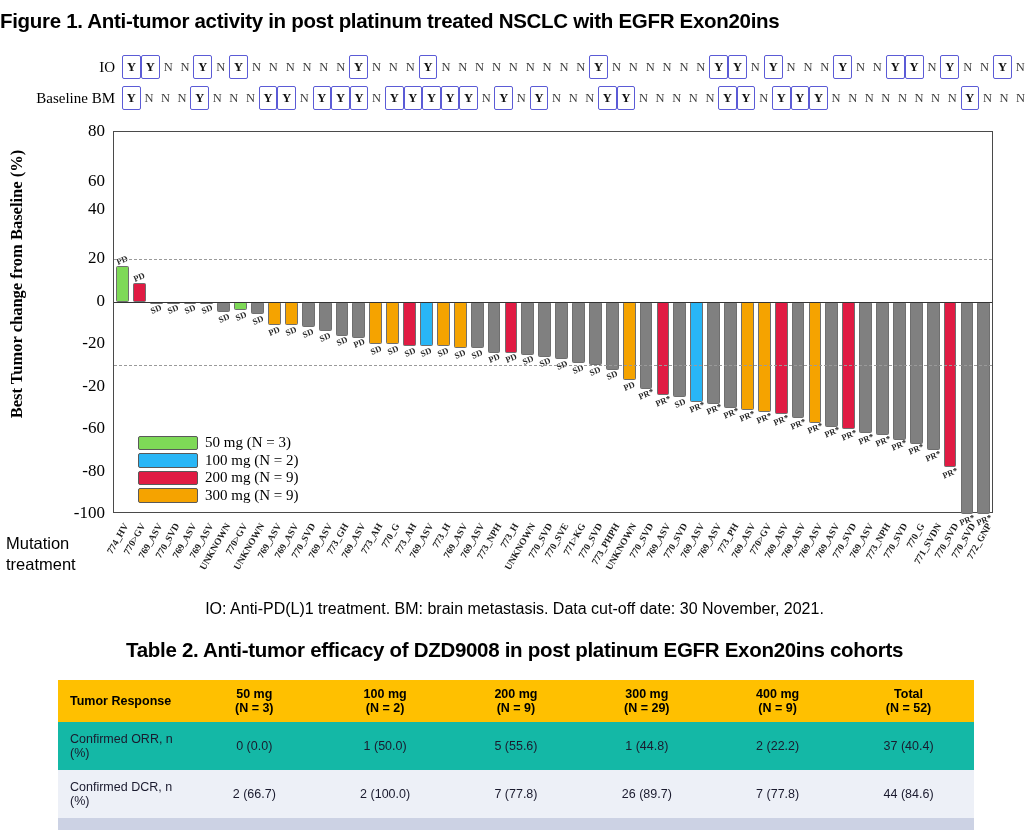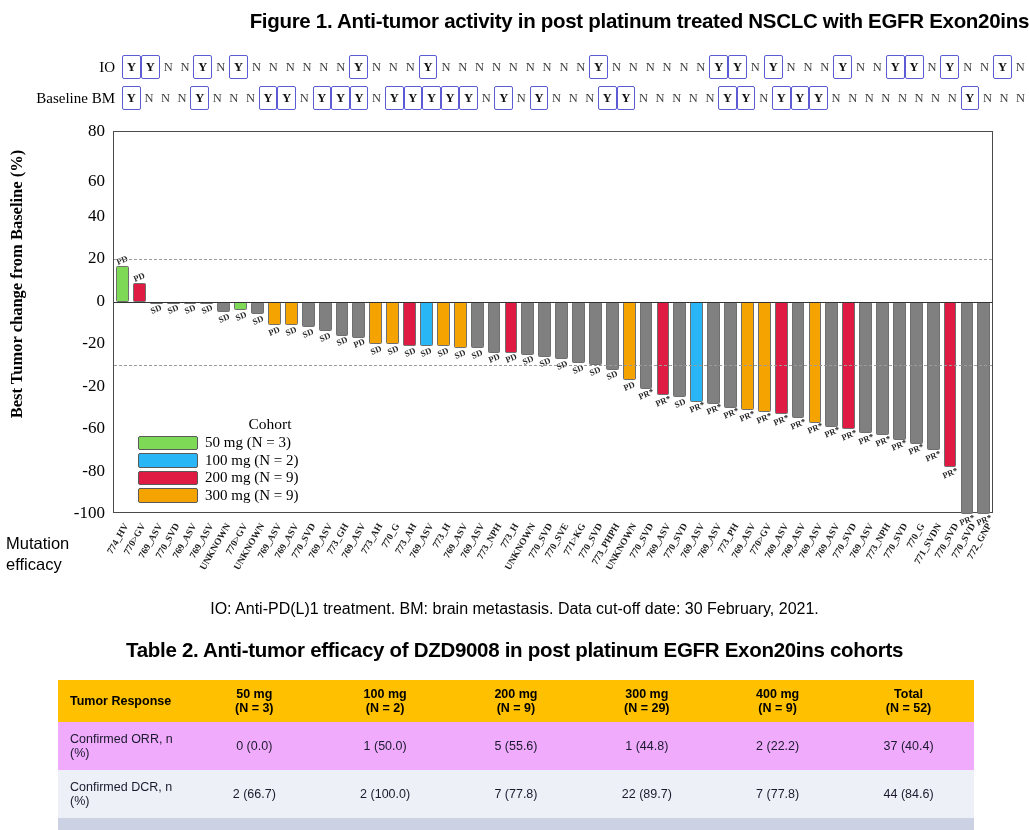--- a/index.html
+++ b/index.html
@@ -3,21 +3,21 @@
 <meta charset="utf-8">
 <style>
   html,body{margin:0;padding:0;}
   body{
     width:1029px;height:830px;background:#ffffff;
     font-family:"Liberation Sans",sans-serif;color:#000;
     overflow:hidden;position:relative;
   }
   .fig-title{
     font-family:"Liberation Sans",sans-serif;
-    font-weight:bold;font-size:20.5px;text-align:right;
+    font-weight:bold;font-size:20.5px;text-align:left;
     letter-spacing:-0.3px;padding-top:9px;
   }
 
   
   .ann-block{position:absolute;left:0;top:52px;width:1029px;height:68px;}
   .ann-row{position:absolute;left:0;width:1029px;height:30px;display:flex;align-items:center;}
   .ann-row.io{top:0;}
   .ann-row.bm{top:31px;}
   .ann-label{
     font-family:"Liberation Serif",serif;font-size:15px;
@@ -114,21 +114,21 @@
     background:#FFC000;color:#000;font-weight:bold;font-size:12.5px;
     font-family:"Liberation Sans",sans-serif;
     padding:7px 2px;text-align:center;border:none;line-height:14px;
   }
   table.eff th.first{text-align:left;padding-left:12px;}
   table.eff td{
     font-family:"Liberation Sans",sans-serif;font-size:12.5px;
     text-align:center;padding:10px 2px;border:none;color:#1a1a2e;
   }
   table.eff td.first{text-align:left;padding-left:12px;}
-  table.eff tr.r0 td{background:#f0abfc;}
+  table.eff tr.r0 td{background:#14b8a6;}
   table.eff tr.r1 td{background:#edf0f7;}
   table.eff tr.r2 td{background:#ccd2e4;}
 </style>
 </head>
 <body>
 
 <div class="fig-title">Figure 1. Anti-tumor activity in post platinum treated NSCLC with EGFR Exon20ins</div>
 
 <div class="ann-block">
   <div class="ann-row io">
@@ -245,21 +245,21 @@
         <div class="ann-cell">N</div>
       </div>
   </div>
 </div>
 
 <div class="chart-wrap">
   <div class="ylabel">Best Tumor change from Baseline (%)</div>
   <div class="ytick-holder" id="ytick-holder">
       <div class="ytick2" style="top: 0px;">80</div>
       <div class="ytick2" style="top: 50px;">60</div>
-      <div class="ytick2" style="top: 85px; font-family: Liberation Serif, serif;">40</div>
+      <div class="ytick2" style="top: 78px; font-family: Liberation Serif, serif;">40</div>
       <div class="ytick2" style="top: 127.333px;">20</div>
       <div class="ytick2" style="top: 169.778px;">0</div>
       <div class="ytick2" style="top: 212.222px;">-20</div>
       <div class="ytick2" style="top: 254.667px;">-20</div>
       <div class="ytick2" style="top: 297.111px;">-60</div>
       <div class="ytick2" style="top: 339.556px;">-80</div>
       <div class="ytick2" style="top: 382px;">-100</div>
     </div>
   <div class="plot" id="plot">
     <div class="bars" id="bars">
@@ -466,21 +466,20 @@
         <div class="barcol">
           <div class="bar" style="top: 169.778px; height: 212.222px; background: rgb(128, 128, 128);"></div>
           <div class="barlabel" style="top: 382.5px;">PR*</div>
         </div>
         <div class="barcol">
           <div class="bar" style="top: 169.778px; height: 212.222px; background: rgb(128, 128, 128);"></div>
           <div class="barlabel" style="top: 382.5px;">PR*</div>
         </div>
       </div>
     <div class="legend">
-      <div class="legend-title">Cohort</div>
       <div id="legend-rows">
           <div class="legend-row">
             <div class="swatch" style="background: rgb(126, 217, 87);"></div>
             <div class="legend-text">50 mg (N = 3)</div>
           </div>
           <div class="legend-row">
             <div class="swatch" style="background: rgb(41, 182, 246);"></div>
             <div class="legend-text">100 mg (N = 2)</div>
           </div>
           <div class="legend-row">
@@ -494,21 +493,21 @@
         </div>
     </div>
   <div class="gridline" style="top: 127.333px;"></div>
       <div class="gridline" style="top: 233.444px;"></div>
       <div class="zeroline" style="top: 169.778px;"></div>
     </div>
 </div>
 
 <div class="mut-label">
     <div>Mutation</div>
-    <div>efficacy</div>
+    <div>treatment</div>
   </div>
 <div class="xaxis">
   <div class="xlab-holder" id="xlabs">
       <div class="xcol">
         <div class="xlab">774_HV</div>
       </div>
       <div class="xcol">
         <div class="xlab">770&gt;GV</div>
       </div>
       <div class="xcol">
@@ -657,21 +656,21 @@
       </div>
       <div class="xcol">
         <div class="xlab">770_SVD</div>
       </div>
       <div class="xcol">
         <div class="xlab">772_GNP</div>
       </div>
     </div>
 </div>
 
-<div class="caption">IO: Anti-PD(L)1 treatment. BM: brain metastasis. Data cut-off date: 30 February, 2021.</div>
+<div class="caption">IO: Anti-PD(L)1 treatment. BM: brain metastasis. Data cut-off date: 30 November, 2021.</div>
 <div class="tbl-title">Table 2. Anti-tumor efficacy of DZD9008 in post platinum EGFR Exon20ins cohorts</div>
 
 <table class="eff">
   <thead>
       <tr id="thead-row">
         <th class="first">
           <div>Tumor Response</div>
         </th>
         <th>
           <div>50 mg</div>
@@ -707,21 +706,21 @@
         <td>5 (55.6)</td>
         <td>1 (44.8)</td>
         <td>2 (22.2)</td>
         <td>37 (40.4)</td>
       </tr>
       <tr class="r1">
         <td class="first">Confirmed DCR, n (%)</td>
         <td>2 (66.7)</td>
         <td>2 (100.0)</td>
         <td>7 (77.8)</td>
-        <td>22 (89.7)</td>
+        <td>26 (89.7)</td>
         <td>7 (77.8)</td>
         <td>44 (84.6)</td>
       </tr>
       <tr class="r2">
         <td class="first">Median DoR, months</td>
         <td>NA</td>
         <td>5.9</td>
         <td>Not reached*</td>
         <td>5.5</td>
         <td>9.7</td>

